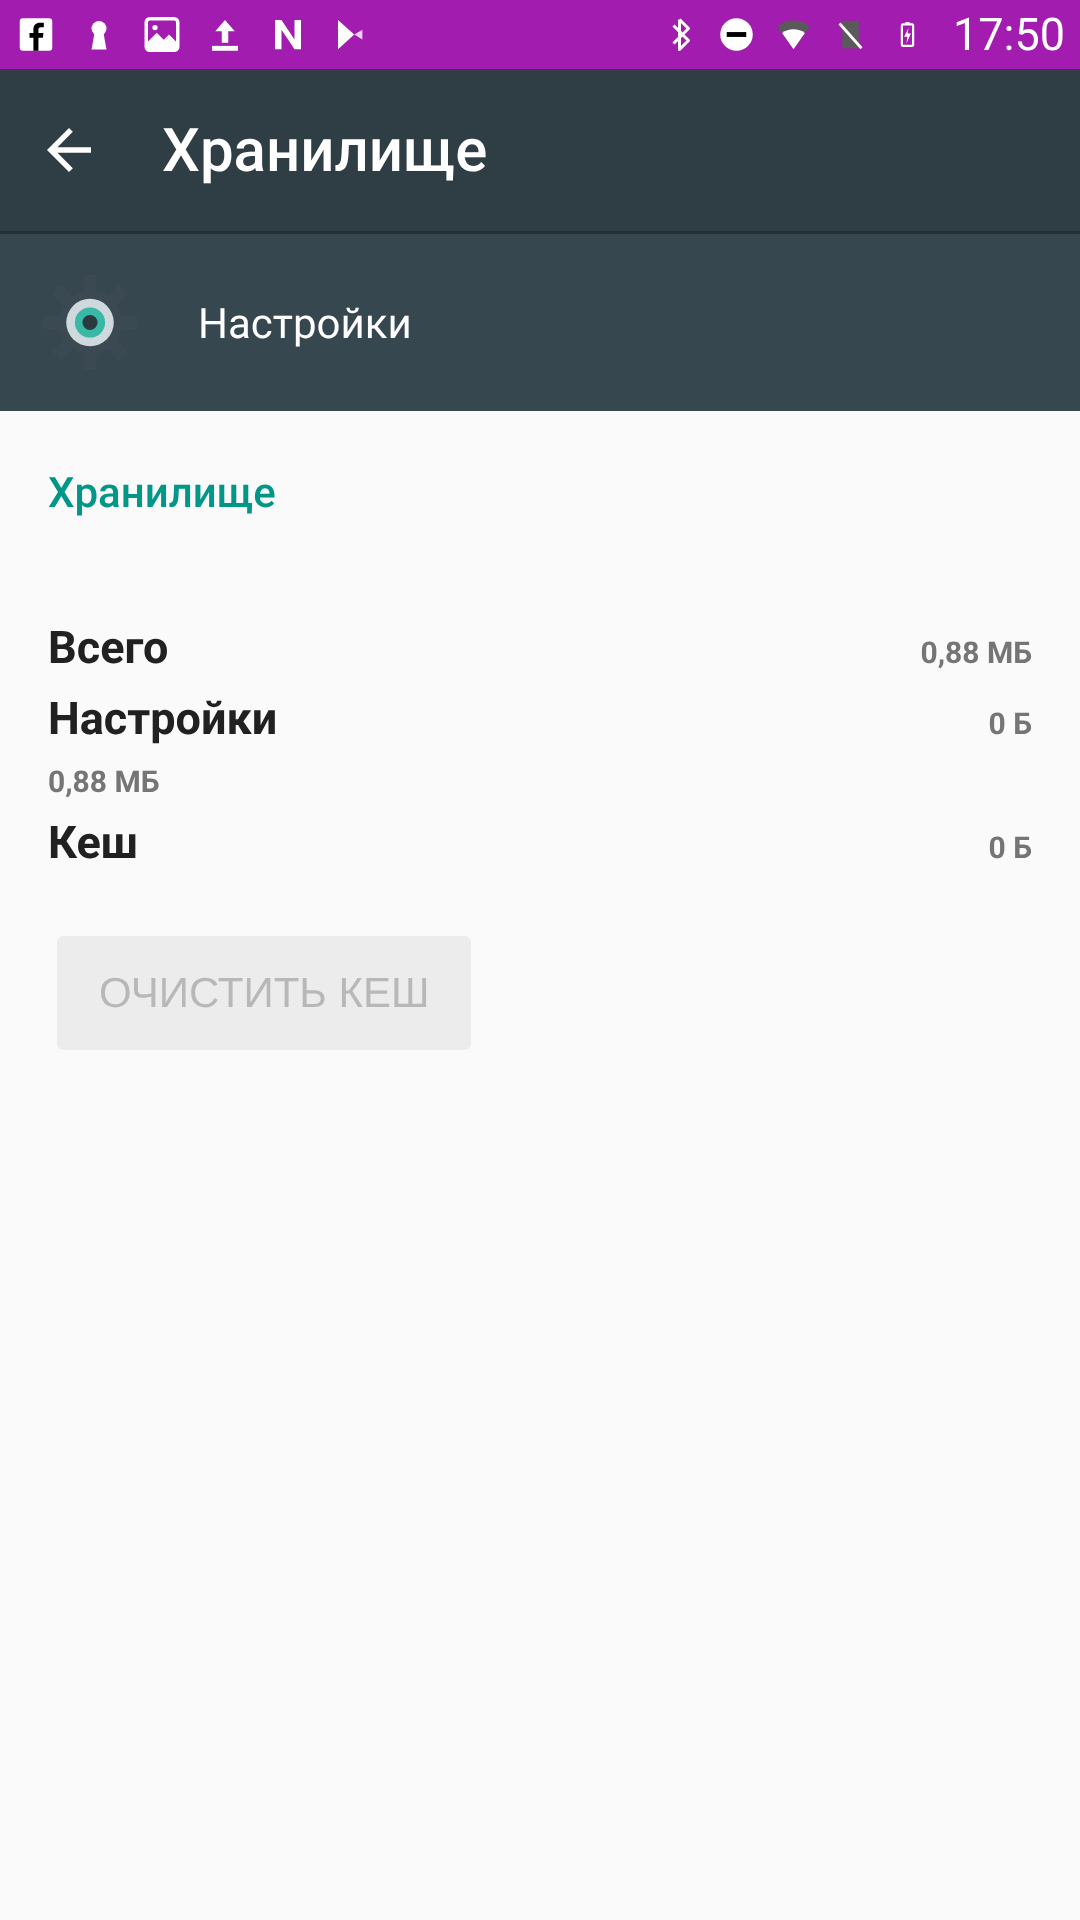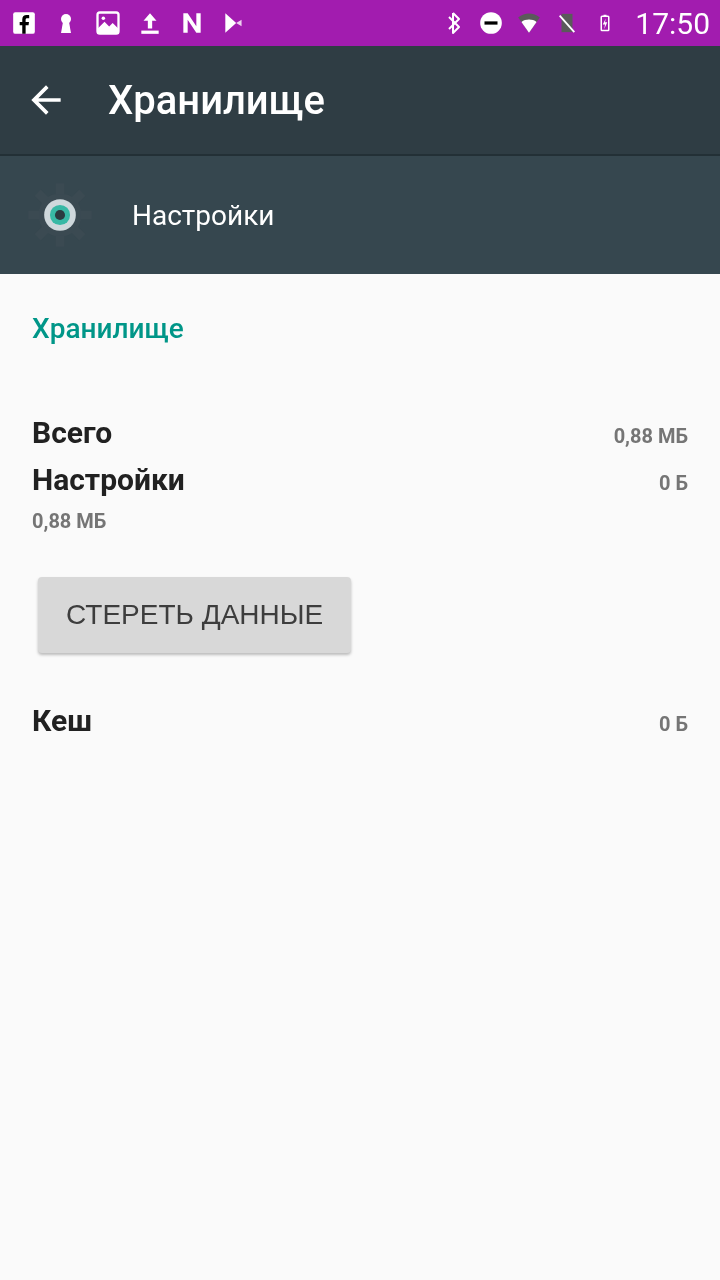--- a/index.html
+++ b/index.html
@@ -215,20 +215,20 @@
     </div>
     <div class="row">
       <span class="row-label">Настройки</span>
       <span class="row-value">0 Б</span>
     </div>
     <div class="row">
       <span class="row-value">0,88 МБ</span>
     </div>
   </div>
 
-  <button class="btn">СТЕРЕТЬ ДАННЫЕ</button>
 
   <div class="row">
     <span class="row-label">Кеш</span>
     <span class="row-value">0 Б</span>
   </div>
 
+  <button class="btn disabled">ОЧИСТИТЬ КЕШ</button>
 </div>
 
 </body></html>

